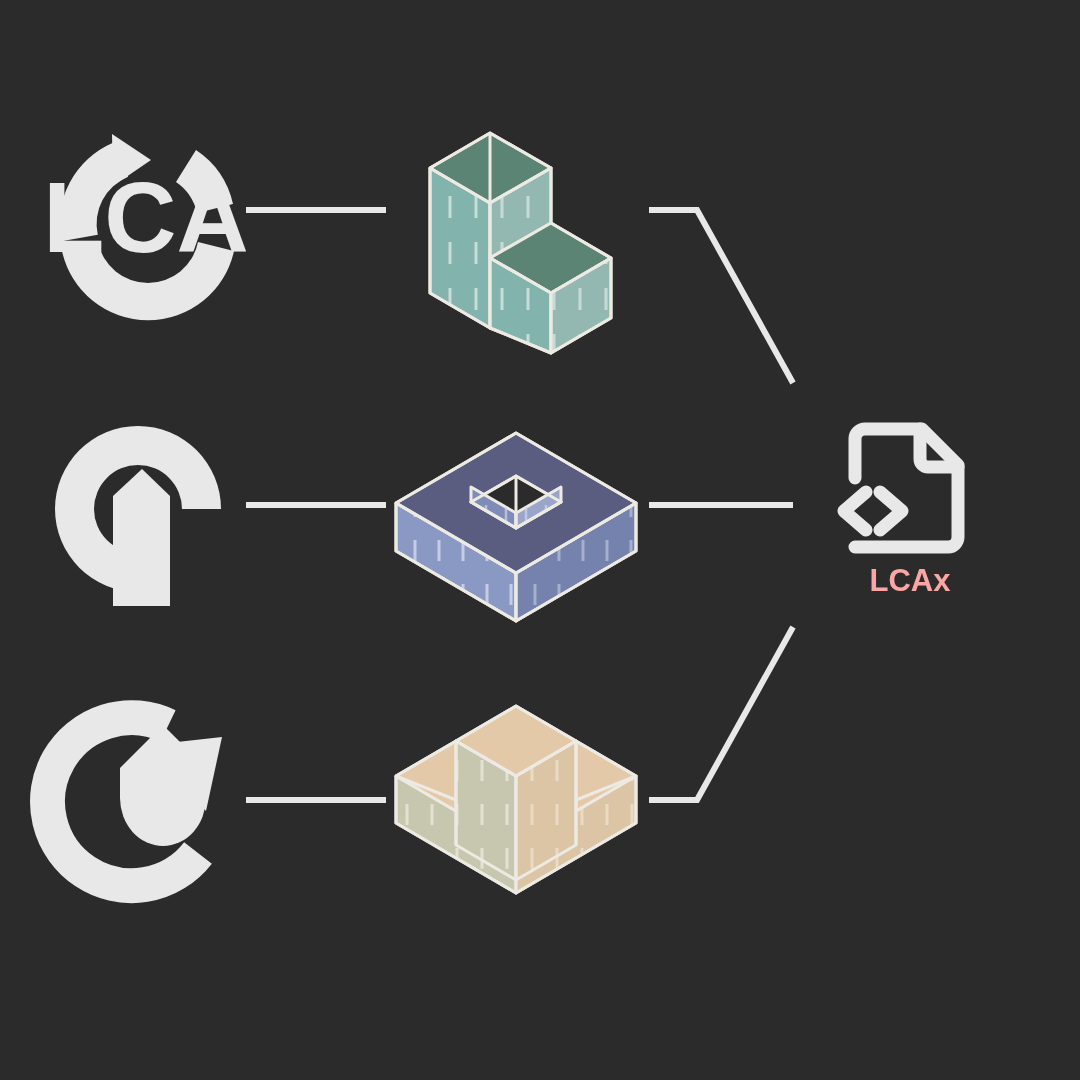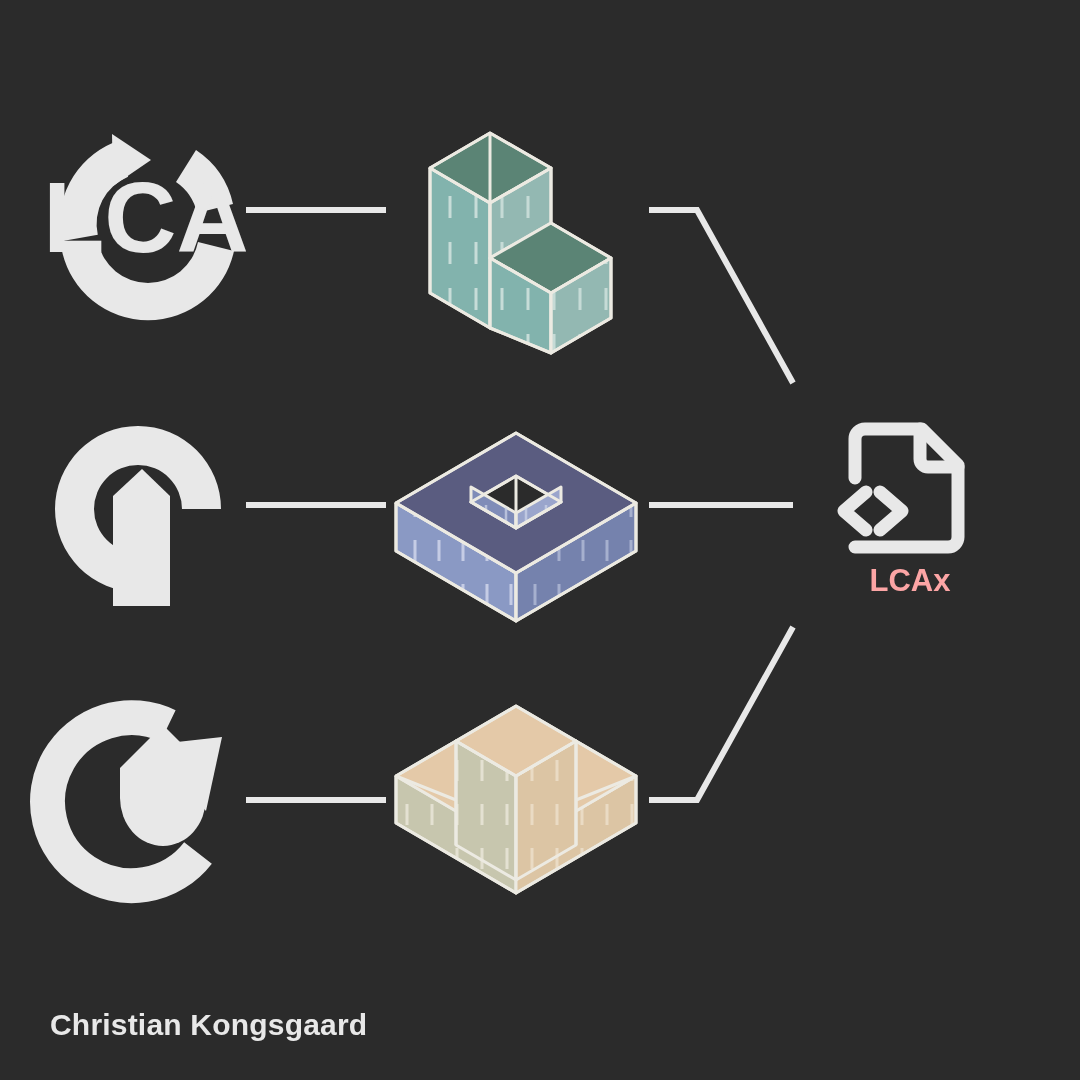--- a/index.html
+++ b/index.html
@@ -206,15 +206,14 @@
       <path d="M 920,421 L 920,451 A 8,8 0 0 0 928,459 L 958,459"></path>
     </g>
     <g fill="none" stroke="#e8e8e8" stroke-width="13" stroke-linejoin="round" stroke-linecap="round">
       <polyline points="866,484 844,503 866,522"></polyline>
       <polyline points="880,484 902,503 880,522"></polyline>
     </g>
   </svg>
 
   <div class="lcax-label">LCAx</div>
 
-  <div class="author">Christian Kongsgaard</div>
 
 </div>
 
 </body></html>

